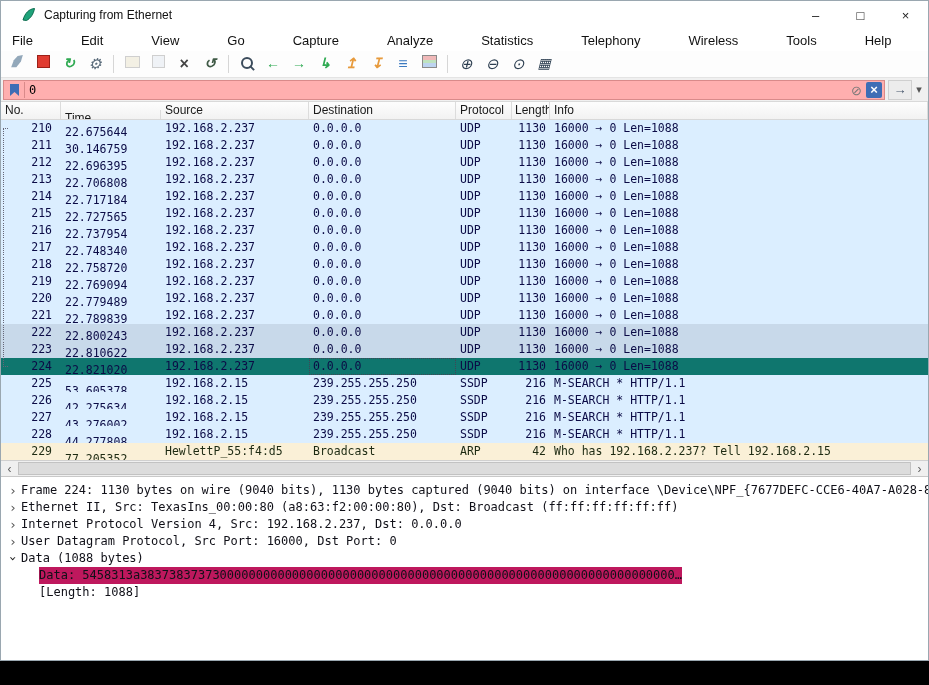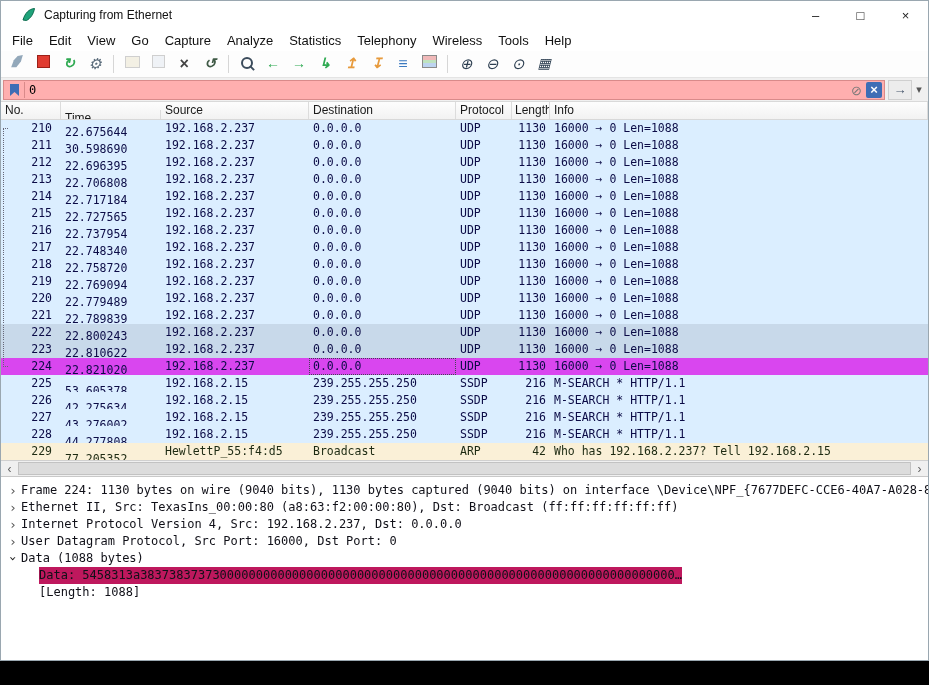--- a/index.html
+++ b/index.html
@@ -9,21 +9,21 @@
   .window { height:661px; display:flex; flex-direction:column; border:1px solid #9aa7b0; background:#fff; }
 
   
   .titlebar { height:28px; display:flex; align-items:center; padding-left:20px; background:#fff; flex:0 0 auto; }
   .applogo { width:16px; height:16px; margin-right:7px; display:inline-flex; }
   .title { font-size:12px; color:#111; }
   .wctrls { margin-left:auto; display:flex; height:100%; }
   .wbtn { width:45px; height:100%; display:flex; align-items:center; justify-content:center; font-size:13px; color:#222; cursor:default; }
 
   
-  .menubar { height:22px; display:flex; align-items:center; padding-left:3px; background:#fff; font-size:13px; color:#111; flex:0 0 auto; }
+  .menubar { height:22px; display:flex; align-items:center; padding-left:3px; background:#fff; font-size:13px; color:#111; flex:0 0 auto;gap:32px; }
   .menu-item { padding:2px 8px; }
 
   
   .toolbar { height:27px; display:flex; align-items:center; padding-left:4px; gap:2px; background:#fdfdfd; border-bottom:1px solid #e4e4e4; flex:0 0 auto; }
   .tbtn { width:24px; height:24px; display:flex; align-items:center; justify-content:center; }
   .tsep { width:1px; height:18px; background:#d6d6d6; margin:0 4px; }
   .ic { display:inline-block; width:20px; height:18px; line-height:17px; text-align:center; font-size:14px; color:#445; }
   .ic-start-capture::before { content:""; display:inline-block; width:13px; height:13px; background:#93a8ba; clip-path:polygon(5% 95%,25% 40%,55% 8%,95% 0%,80% 50%,45% 95%); }
   .ic-stop-capture::before { content:""; display:inline-block; width:11px; height:11px; background:#e03c31; border:1px solid #9c2018; }
   .ic-restart-capture::before { content:"↻"; color:#2faa52; font-weight:bold; }
@@ -71,21 +71,21 @@
   .pcell { padding:0 4px; overflow:hidden; }
   .c0 { width:60px; text-align:right; padding-right:9px; position:relative; }
   .c1 { width:100px;margin-top:8px; } .c2 { width:148px; } .c3 { width:147px; }
   .c4 { width:56px; } .c5 { width:38px; text-align:right; } .c6 { flex:1; }
   .hcell.c0 { text-align:left; padding-left:4px; }
   .hcell.c5 { text-align:left; padding-left:3px; }
   .proto-udp  { background:#dbeeff; color:#0b0b46;align-items:center; }
   .proto-ssdp { background:#dbeeff; color:#0b0b46; }
   .proto-arp  { background:#faf0d7; color:#1d2a12; }
   .prow.sel-secondary { background:#c8d9ea; }
-  .prow.sel-primary   { background:#d946ef; }
+  .prow.sel-primary   { background:#0f766e; }
   .focus-cell { outline:1px dotted #445; outline-offset:-1px; }
   .mark-start::before { content:""; position:absolute; left:2px; top:8px; bottom:-1px; width:4px; border-left:1px dotted #667; border-top:1px dotted #667; }
   .mark-mid::before   { content:""; position:absolute; left:2px; top:-1px; bottom:-1px; width:4px; border-left:1px dotted #667; }
   .mark-end::before   { content:""; position:absolute; left:2px; top:-1px; bottom:8px; width:4px; border-left:1px dotted #667; border-bottom:1px dotted #667; }
 
   
   .hscroll { height:17px; display:flex; align-items:stretch; background:#f0f0f0; border-top:1px solid #d0d0d0; border-bottom:1px solid #c8c8c8; flex:0 0 auto; }
   .sarrow { width:17px; display:flex; align-items:center; justify-content:center; color:#606060; font-size:12px; }
   .sarrow.left::before { content:"‹"; } .sarrow.right::before { content:"›"; }
   .strack { flex:1; position:relative; }
@@ -233,21 +233,21 @@
           <div class="pcell c0 mark-start">210</div>
           <div class="pcell c1">22.675644</div>
           <div class="pcell c2">192.168.2.237</div>
           <div class="pcell c3">0.0.0.0</div>
           <div class="pcell c4">UDP</div>
           <div class="pcell c5">1130</div>
           <div class="pcell c6">16000 → 0 Len=1088</div>
         </div>
         <div class="prow proto-udp">
           <div class="pcell c0 mark-mid">211</div>
-          <div class="pcell c1">30.598690</div>
+          <div class="pcell c1">30.146759</div>
           <div class="pcell c2">192.168.2.237</div>
           <div class="pcell c3">0.0.0.0</div>
           <div class="pcell c4">UDP</div>
           <div class="pcell c5">1130</div>
           <div class="pcell c6">16000 → 0 Len=1088</div>
         </div>
         <div class="prow proto-udp">
           <div class="pcell c0 mark-mid">212</div>
           <div class="pcell c1">22.696395</div>
           <div class="pcell c2">192.168.2.237</div>

